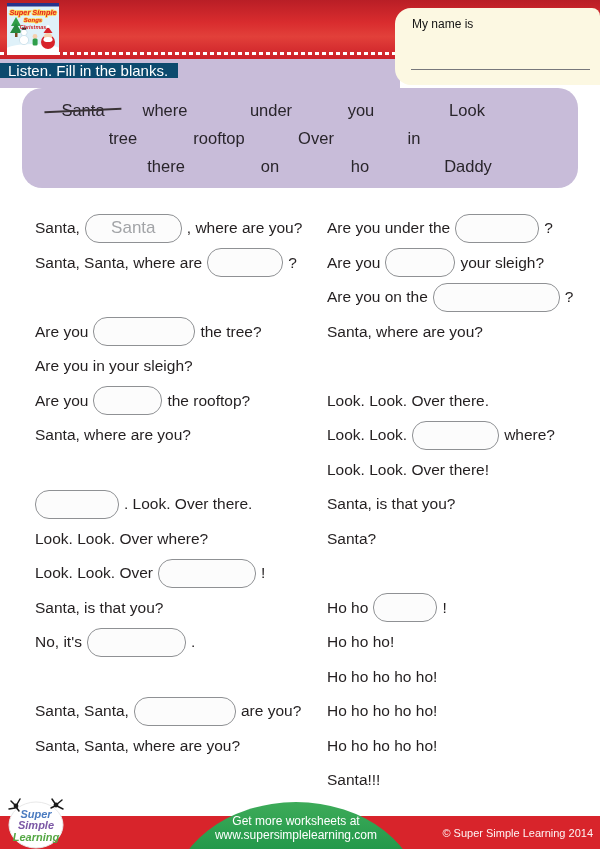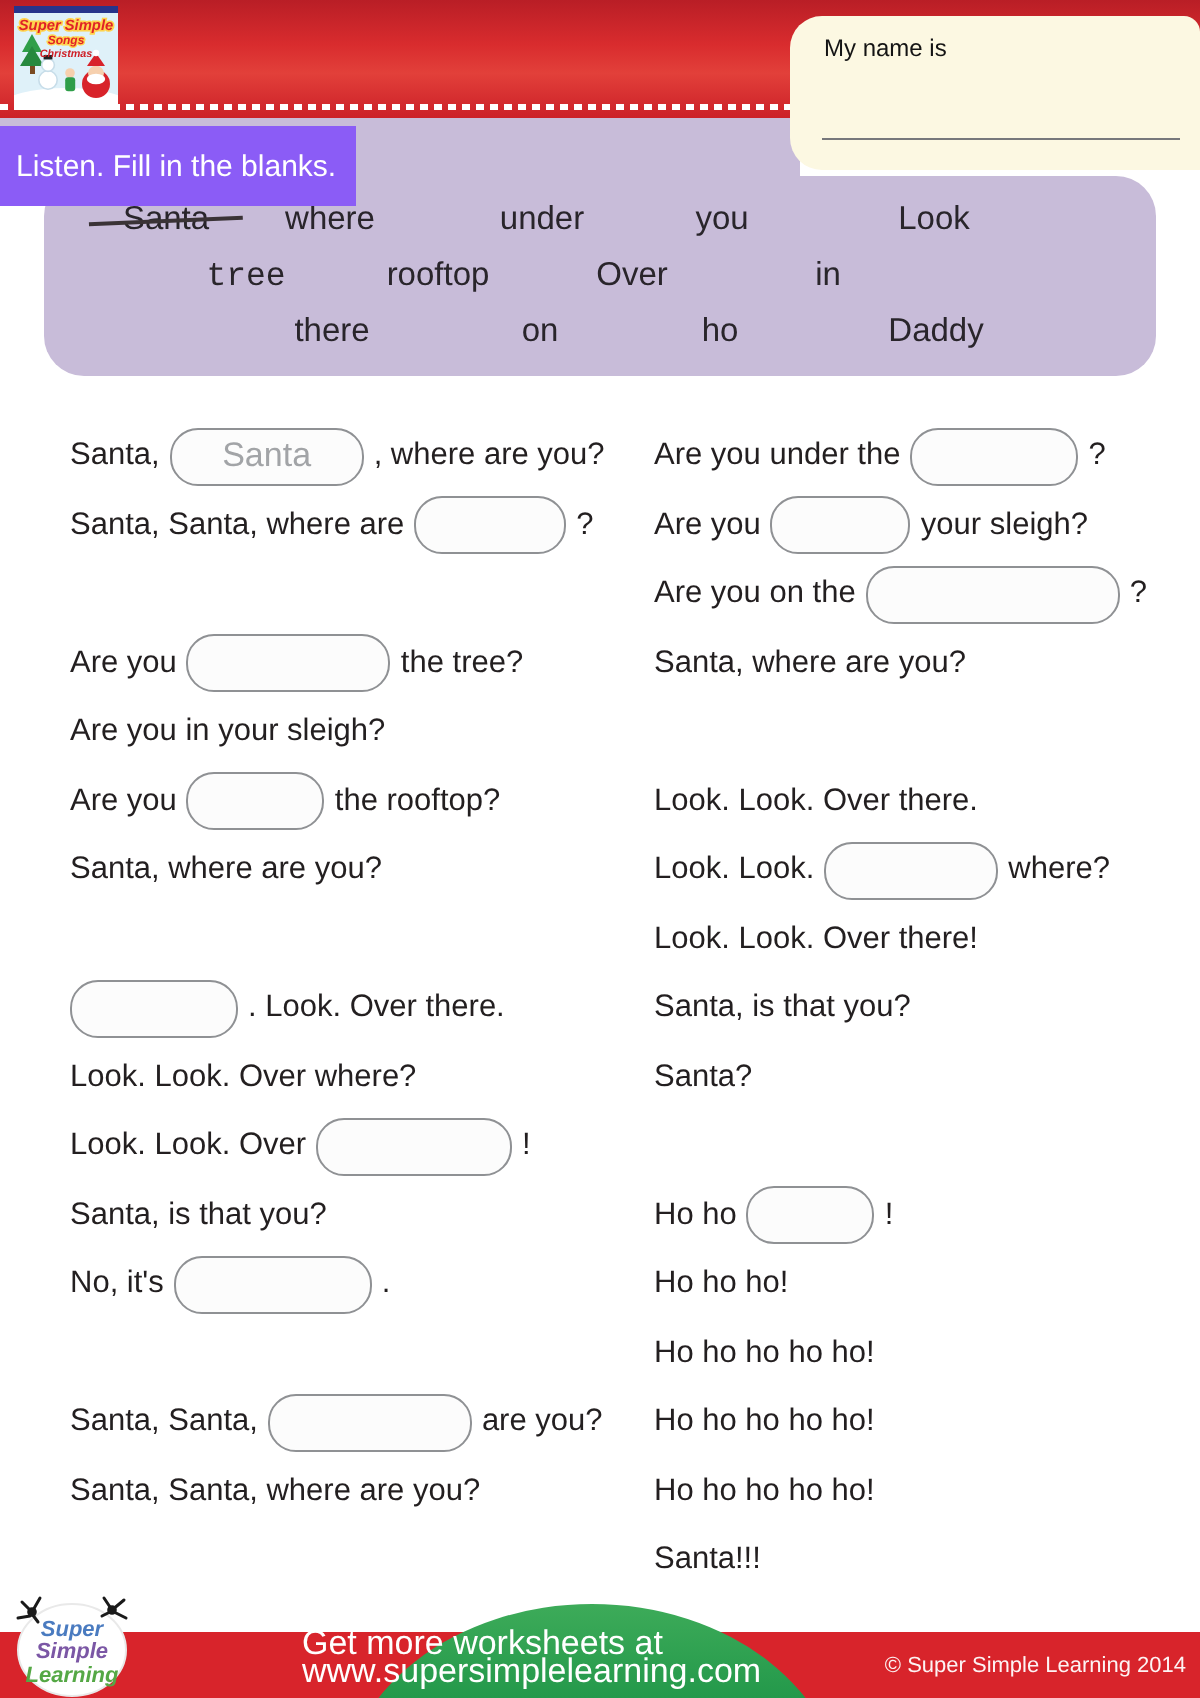--- a/index.html
+++ b/index.html
@@ -15,21 +15,21 @@
   .title{position:absolute;left:63px;top:7px;font-size:23px;font-weight:bold;color:#ffffff;letter-spacing:.3px;}
   .subtitle{position:absolute;left:64px;top:36px;font-size:12.5px;font-style:italic;color:#f7dcdc;}
 
   
   .name-box{position:absolute;left:395px;top:8px;width:205px;height:77px;background:#fcf8e2;
     border-radius:16px 8px 0 16px;z-index:5;}
   .name-label{position:absolute;left:17px;top:9px;font-size:12px;color:#141414;}
   .name-line{position:absolute;left:16px;right:10px;bottom:15px;border-bottom:1.5px solid #77787b;}
 
   
-  .badge{position:absolute;left:0;top:63px;height:40px;padding:0 10px 0 8px;background:#8b5cf6;
+  .badge{position:absolute;left:0;top:63px;height:15px;padding:0 10px 0 8px;background:#0c4a6e;
     display:flex;align-items:center;z-index:4;justify-content:flex-end;}
   .badge span{color:#ffffff;font-size:15px;}
 
   
   .bank-strip{position:absolute;left:0;top:58px;width:400px;height:30px;background:#c8bcd9;z-index:1;}
   .bank-box{position:absolute;left:22px;top:88px;width:556px;height:100px;background:#c8bcd9;
     border-radius:20px;z-index:1;}
   .wb-word{position:absolute;transform:translate(-50%,-50%);font-size:16.5px;color:#29252b;z-index:2;}
   .wb-word.struck::after{content:"";position:absolute;left:-17px;right:-17px;top:48%;height:2.2px;
     background:#3a3336;transform:rotate(-2.5deg);}
@@ -43,39 +43,39 @@
   .seg{white-space:pre;}
   .blank{box-sizing:border-box;height:29px;border:1.4px solid #8f9194;border-radius:14px;
     background:#fcfcfc;margin:0 5px;flex:none;display:flex;align-items:center;justify-content:center;}
   .blank:first-child{margin-left:0;}
   .blank.filled{color:#a2a4a7;font-size:17px;}
 
   
   .footer-red{position:absolute;left:0;top:816px;width:600px;height:33px;background:#d8242b;z-index:1;}
   .dome{position:absolute;left:171px;top:802px;width:250px;height:196px;border-radius:50%;
     background:linear-gradient(180deg,#3dab59 0%,#1d9447 30%,#15873e 60%);z-index:2;}
-  .dome-text{position:absolute;left:151px;top:815px;width:290px;text-align:left;z-index:3;
-    color:#ffffff;font-size:17px;line-height:13.5px;}
+  .dome-text{position:absolute;left:151px;top:815px;width:290px;text-align:center;z-index:3;
+    color:#ffffff;font-size:12px;line-height:13.5px;}
   .copyright{position:absolute;right:7px;top:827px;font-size:11px;color:rgba(255,255,255,.95);z-index:3;}
   .logo{position:absolute;left:4px;top:795px;z-index:4;}
 </style>
 </head>
 <body>
 
 <div id="page">
 
   <div class="bank-strip"></div>
   <div class="bank-box"></div>
   <div>
       <span class="wb-word struck" style="left: 83px; top: 110px;">Santa</span>
       <span class="wb-word" style="left: 165px; top: 110px;">where</span>
       <span class="wb-word" style="left: 271px; top: 110px;">under</span>
       <span class="wb-word" style="left: 361px; top: 110px;">you</span>
       <span class="wb-word" style="left: 467px; top: 110px;">Look</span>
-      <span class="wb-word" style="left: 123px; top: 138px; font-family: Liberation Mono, monospace;">tree</span>
+      <span class="wb-word" style="left: 123px; top: 138px;">tree</span>
       <span class="wb-word" style="left: 219px; top: 138px;">rooftop</span>
       <span class="wb-word" style="left: 316px; top: 138px;">Over</span>
       <span class="wb-word" style="left: 414px; top: 138px;">in</span>
       <span class="wb-word" style="left: 166px; top: 166px;">there</span>
       <span class="wb-word" style="left: 270px; top: 166px; text-align: center;">on</span>
       <span class="wb-word" style="left: 360px; top: 166px;">ho</span>
       <span class="wb-word" style="left: 468px; top: 166px;">Daddy</span>
     </div>
 
   <div class="header">

